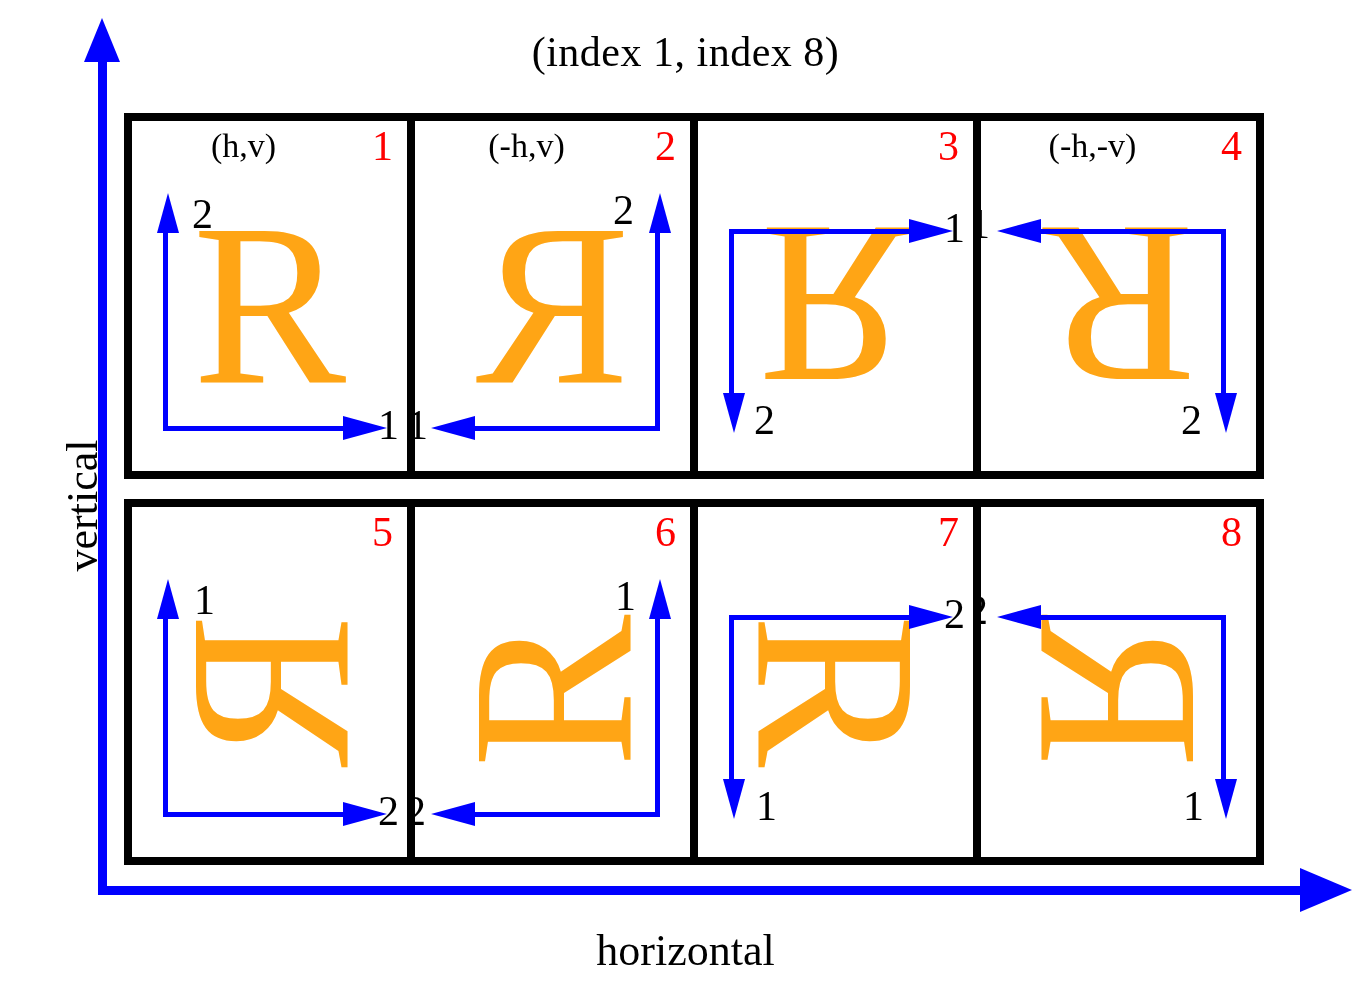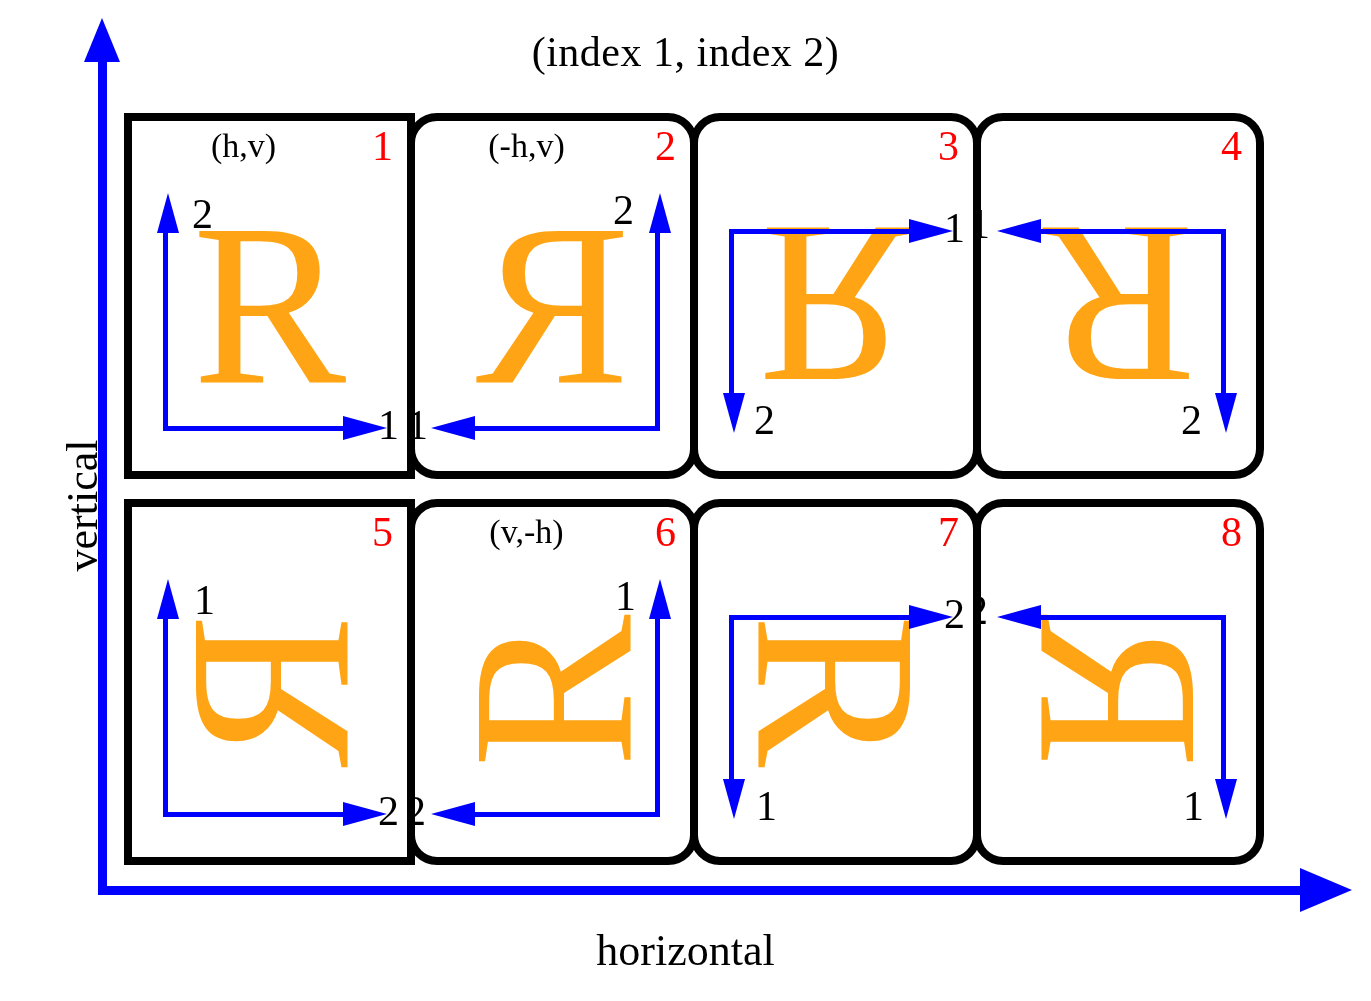--- a/index.html
+++ b/index.html
@@ -37,21 +37,21 @@
   }
 
   
   #grid{position:absolute; left:124px; top:113px; width:1166px;}
   .row{display:flex; margin-bottom:20px;}
   .row:last-child{margin-bottom:0;}
   .cell{
     position:relative; width:291px; height:366px; box-sizing:border-box;
     border:8px solid #000000; background:#ffffff; overflow:hidden;
   }
-  .cell + .cell{margin-left:-8px;border-radius:30px;}
+  .cell + .cell{margin-left:-8px;}
 
   .cell-label{
     position:absolute; top:6px; left:0; width:100%; text-align:center;
     font-size:34px; color:#000; white-space:nowrap; padding-right:52px;
     box-sizing:border-box;
   }
   .cell-index{
     position:absolute; top:2px; right:14px;
     font-size:42px; color:#ff0000; font-weight:400; line-height:1.1;
   }
@@ -97,21 +97,21 @@
   }
   .head-left{
     border-top:12px solid transparent;border-bottom:12px solid transparent;
     border-right:44px solid #0000ff;
   }
   .tick-num{position:absolute;font-size:42px;color:#000;line-height:1;}
 </style>
 </head>
 <body>
 
-<div id="fig-title">(index 1, index 2)</div>
+<div id="fig-title">(index 1, index 8)</div>
 
 <div class="axis-line" id="y-axis-line"></div>
 <div class="axis-head" id="y-axis-head"></div>
 <div id="y-axis-label">vertical</div>
 
 <div class="axis-line" id="x-axis-line"></div>
 <div class="axis-head" id="x-axis-head"></div>
 <div id="x-axis-label">horizontal</div>
 
 <div id="grid">
@@ -158,20 +158,21 @@
         <div class="bar hbar" style="left:31px;top:108px;width:184px;"></div>
         <div class="head head-right" style="left:211px;top:98px;"></div>
         <div class="tick-num" style="left:246px;top:86px;">1</div>
         <div class="bar vbar" style="left:31px;top:108px;height:168px;"></div>
         <div class="head head-down" style="left:25px;top:272px;"></div>
         <div class="tick-num" style="left:56px;top:278px;">2</div>
       </div>
     </div>
 
     <div class="cell">
+      <div class="cell-label">(-h,-v)</div>
       <div class="cell-index">4</div>
       <div class="glyph-wrap">
         <span class="glyph t-r180">R</span>
       </div>
       <div class="mini">
         <div class="bar hbar" style="left:60px;top:108px;width:185px;"></div>
         <div class="head head-left" style="left:16px;top:98px;"></div>
         <div class="tick-num" style="left:-12px;top:82px;">1</div>
         <div class="bar vbar" style="left:240px;top:108px;height:168px;"></div>
         <div class="head head-down" style="left:234px;top:272px;"></div>
@@ -192,21 +193,20 @@
         <div class="bar vbar" style="left:31px;top:108px;height:202px;"></div>
         <div class="head head-up" style="left:25px;top:72px;"></div>
         <div class="tick-num" style="left:62px;top:72px;">1</div>
         <div class="bar hbar" style="left:31px;top:305px;width:184px;"></div>
         <div class="head head-right" style="left:211px;top:295px;"></div>
         <div class="tick-num" style="left:246px;top:283px;">2</div>
       </div>
     </div>
 
     <div class="cell">
-      <div class="cell-label">(v,-h)</div>
       <div class="cell-index">6</div>
       <div class="glyph-wrap">
         <span class="glyph t-ccw">R</span>
       </div>
       <div class="mini">
         <div class="bar vbar" style="left:240px;top:108px;height:202px;"></div>
         <div class="head head-up" style="left:234px;top:72px;"></div>
         <div class="tick-num" style="left:200px;top:68px;">1</div>
         <div class="bar hbar" style="left:60px;top:305px;width:185px;"></div>
         <div class="head head-left" style="left:16px;top:295px;"></div>

